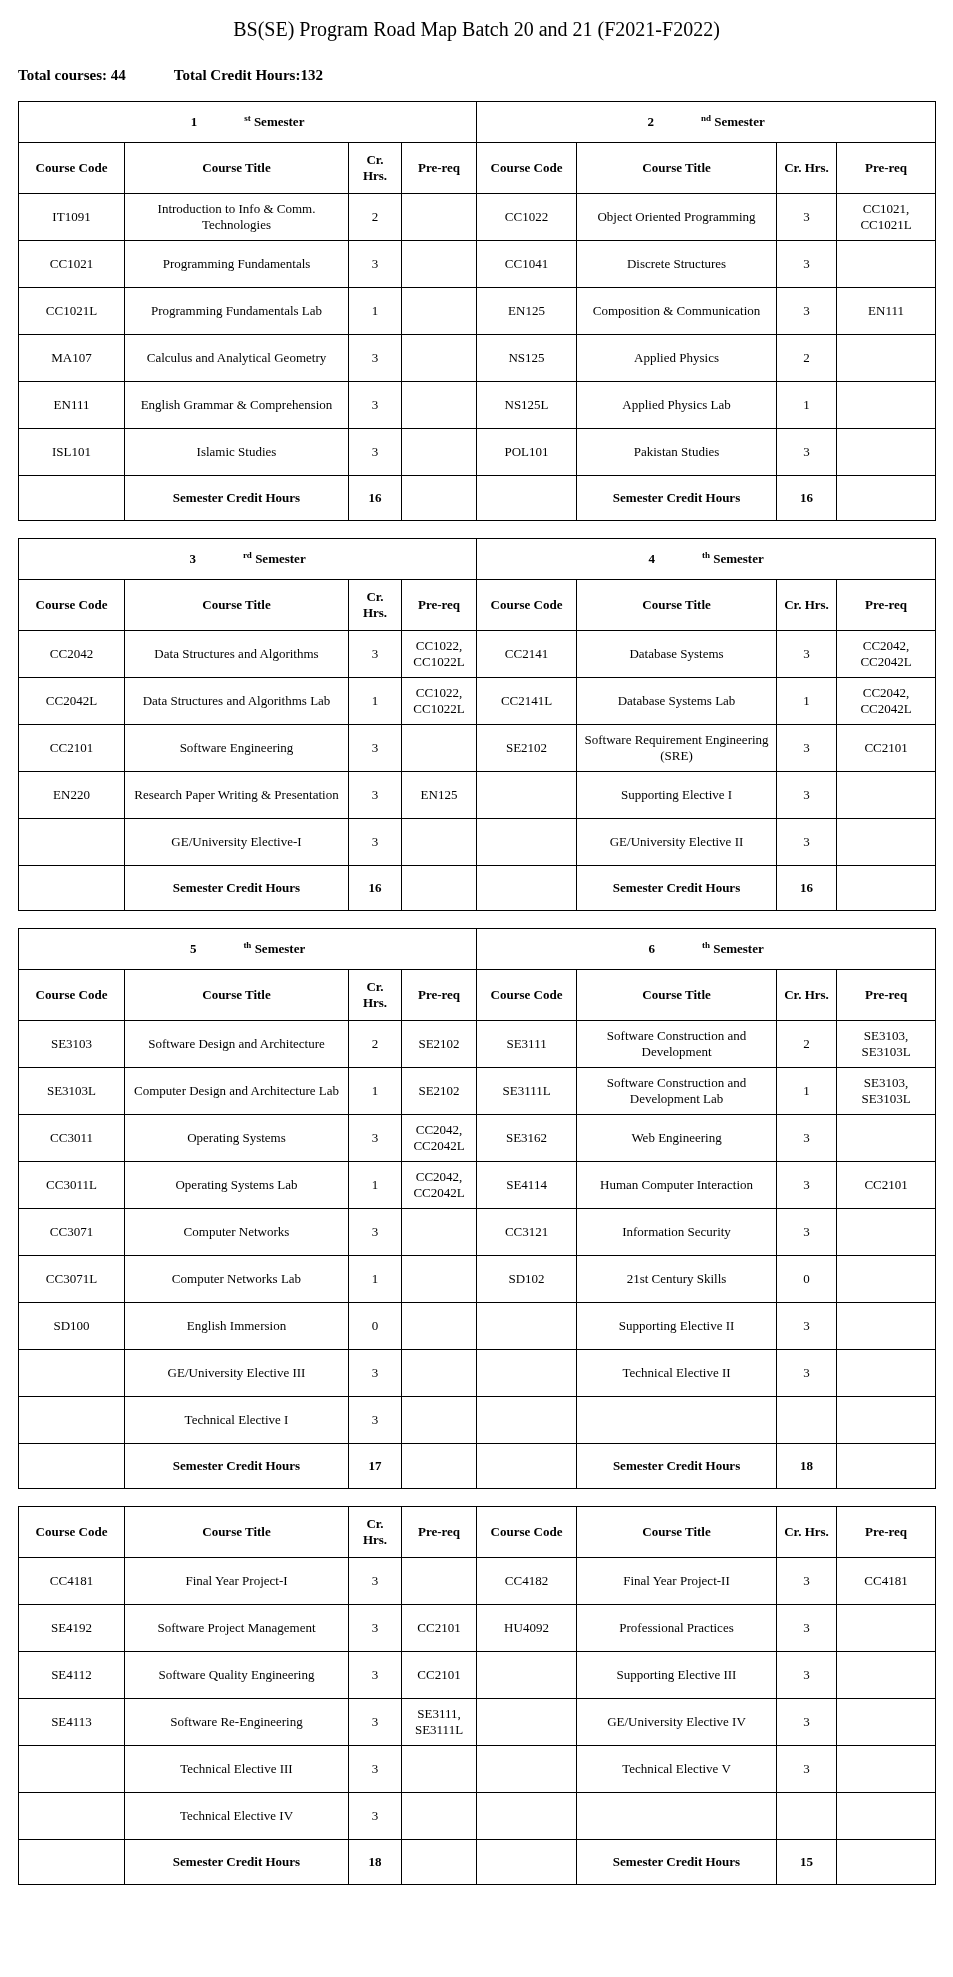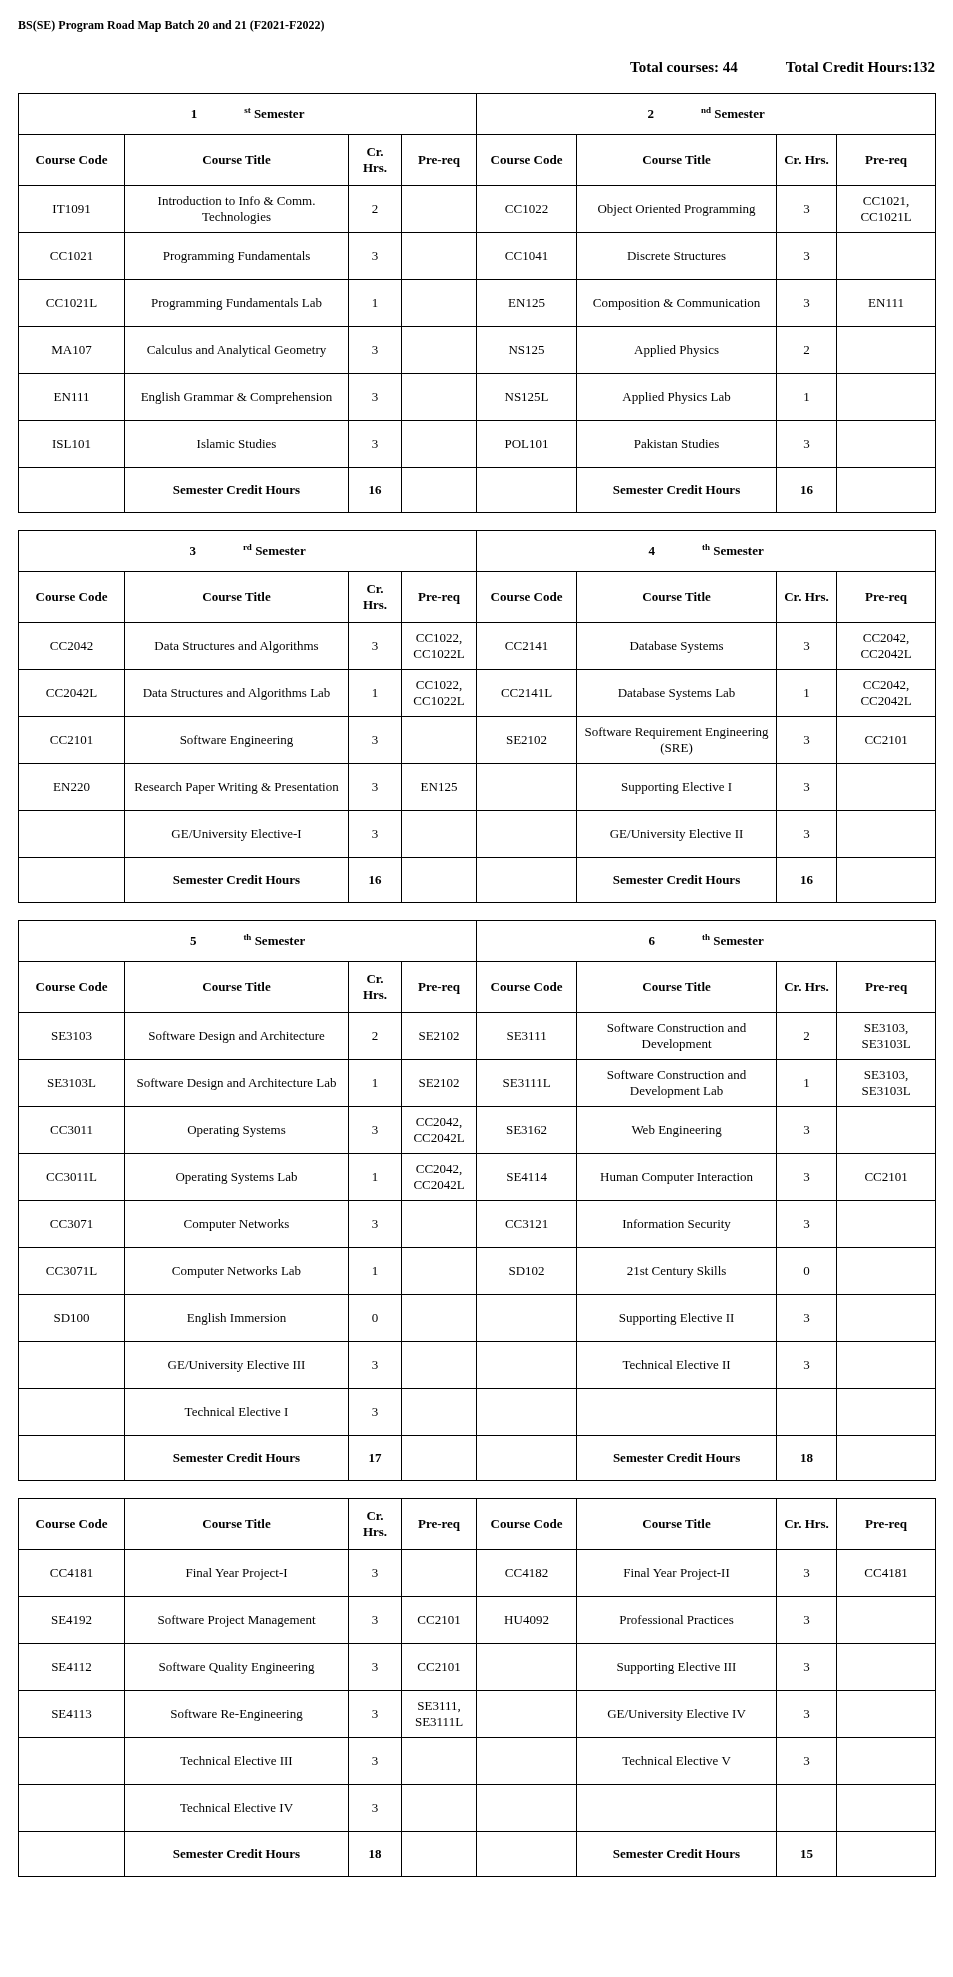--- a/index.html
+++ b/index.html
@@ -9,28 +9,28 @@
     color: #000000;
     font-family: "Liberation Serif", "DejaVu Serif", serif;
   }
   .page {
     width: 953px;
     box-sizing: border-box;
     padding: 10px 18px 20px 18px;
     background: #ffffff;
   }
   .doc-title {
-    text-align: left;
-    font-weight: bold;
-    font-size: 12px;
+    text-align: center;
+    font-weight: normal;
+    font-size: 20px;
     margin: 8px 0 0 0;
   }
   .totals-line {
     display: flex;
-    justify-content: flex-end;
+    justify-content: flex-start;
     column-gap: 48px;
     font-weight: bold;
     font-size: 15px;
     margin: 26px 0 6px 0;
   }
   table.sem-table {
     border-collapse: collapse;
     table-layout: fixed;
     width: 917px;
     margin-top: 17px;
@@ -323,21 +323,21 @@
           <td>2</td>
           <td>SE2102</td>
           <td>SE3111</td>
           <td>Software Construction and Development</td>
           <td>2</td>
           <td>SE3103, SE3103L</td>
         </tr>
 
         <tr>
           <td>SE3103L</td>
-          <td>Software Design and Architecture Lab</td>
+          <td>Computer Design and Architecture Lab</td>
           <td>1</td>
           <td>SE2102</td>
           <td>SE3111L</td>
           <td>Software Construction and Development Lab</td>
           <td>1</td>
           <td>SE3103, SE3103L</td>
         </tr>
 
         <tr>
           <td>CC3011</td>

